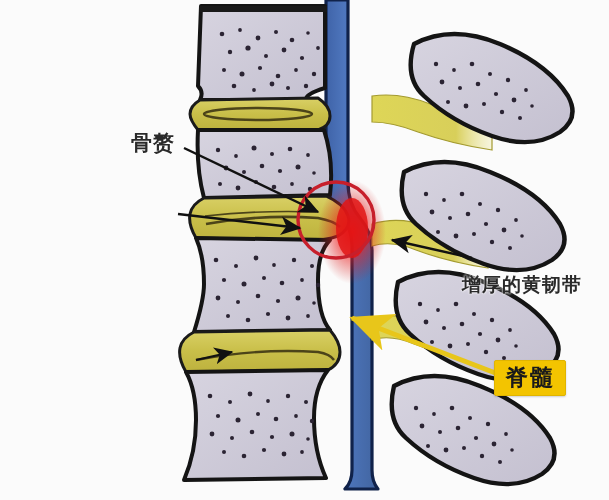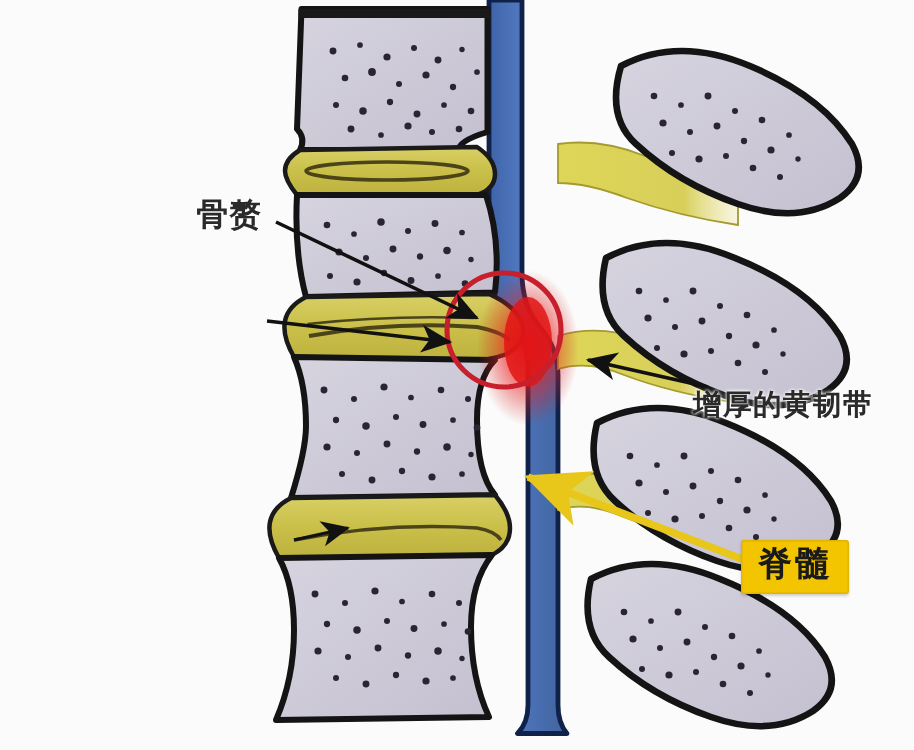--- a/index.html
+++ b/index.html
@@ -38,32 +38,32 @@
     top: 133px;
     font-size: 21px;
   }
   #label-herniated-disc {
     left: 33px;
     top: 208px;
     font-size: 21px;
   }
   #label-ligamentum-flavum {
     left: 462px;
-    top: 261px;
+    top: 275px;
     font-size: 19px;
   }
   #label-spinal-cord-box {
     position: absolute;
     left: 494px;
     top: 360px;
     padding: 5px 10px 6px 10px;
     background: #f3c400;
     border: 1px solid #e0b400;
     border-radius: 2px;
-    font-family: Liberation Mono, monospace;
+    font-family: Liberation Serif, serif;
     font-weight: bold;
     font-size: 23px;
     color: #1a1a1a;
     letter-spacing: 2px;
     line-height: 1;
     white-space: nowrap;
     box-shadow: 0 1px 2px rgba(0,0,0,0.18);
   }
 </style>
 </head>

